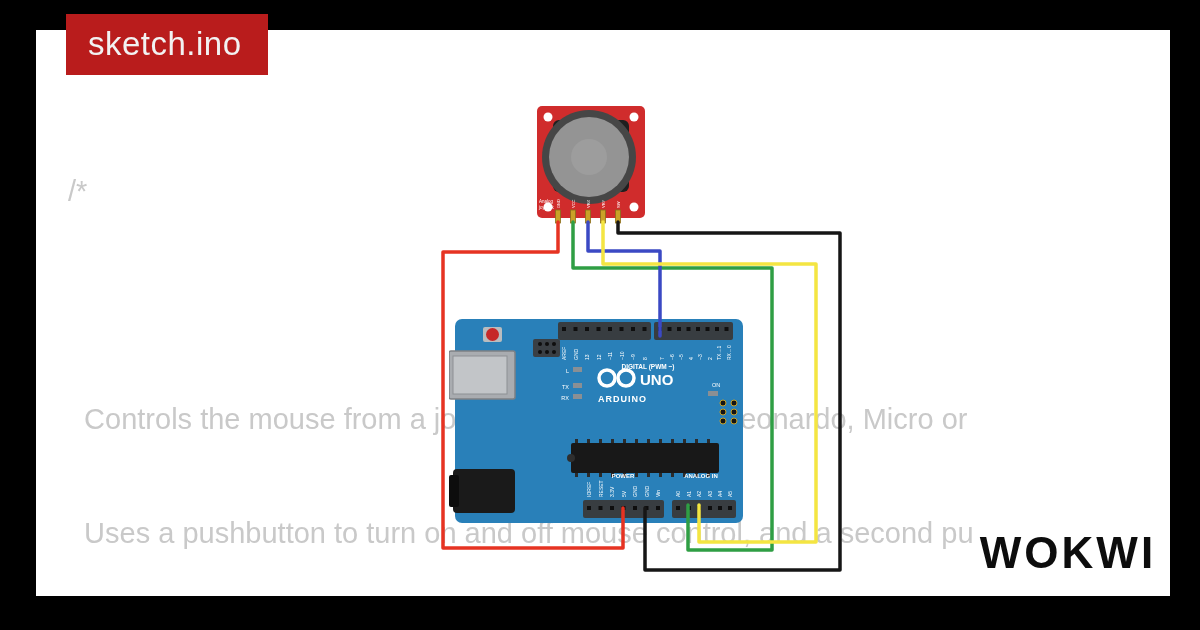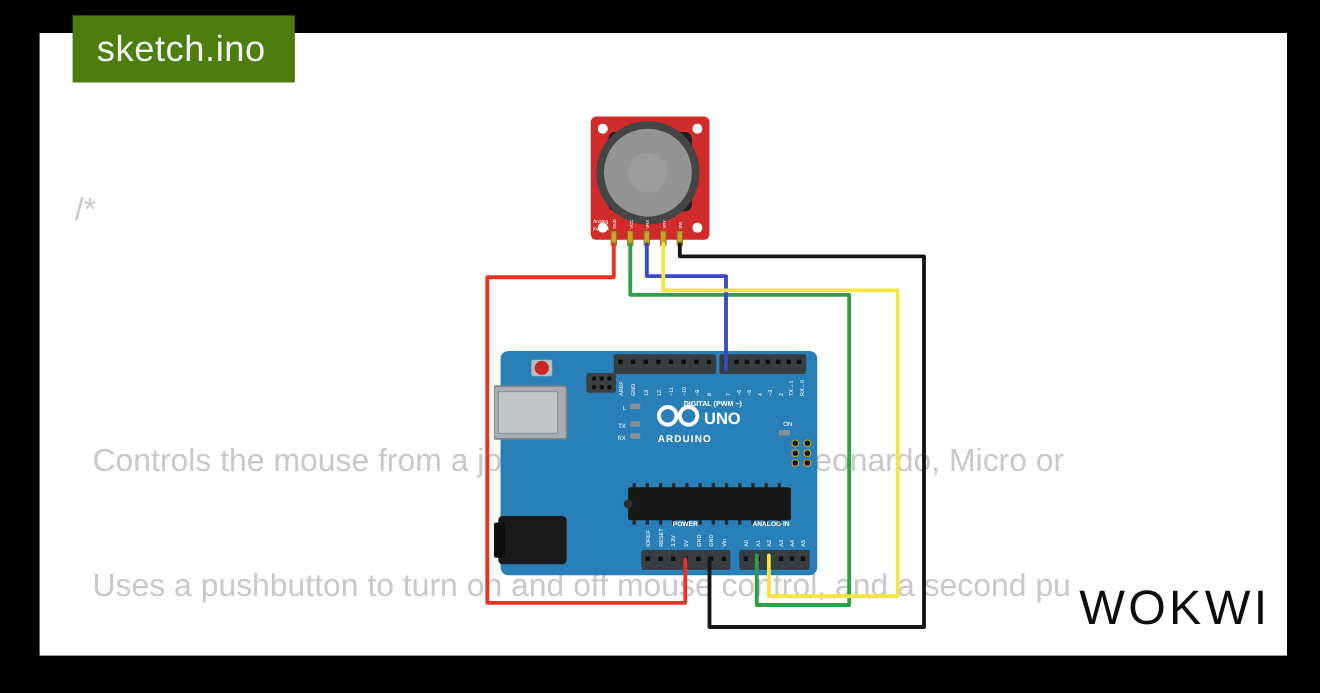--- a/index.html
+++ b/index.html
@@ -6,37 +6,37 @@
   body{
     width:1200px;height:630px;position:relative;overflow:hidden;
     background:#000;font-family:"Liberation Sans",sans-serif;
   }
   .canvas{
     position:absolute;left:36px;top:30px;width:1134px;height:566px;
     background:#fff;
   }
   .file-tab{
     position:absolute;left:66px;top:14px;z-index:30;
-    background:#4d7c0f;color:#f2f2f2;
+    background:#b91c1c;color:#f2f2f2;
     font-size:33px;line-height:1;padding:13px 26px 15px 22px;
     letter-spacing:0.5px;
   }
   .code{
     position:absolute;left:68px;top:101px;z-index:1;
     color:#c9c9c9;font-size:29px;white-space:pre;
   }
   .code-line{height:48px;line-height:48px;}
   .component{position:absolute;z-index:10;}
   #joystick{left:535px;top:100px;width:112px;height:126px;}
   #arduino{left:449px;top:315px;width:300px;height:212px;}
   #wires{position:absolute;left:0;top:0;width:1200px;height:630px;z-index:20;}
   #wires polyline{fill:none;stroke-width:3.5;stroke-linecap:round;stroke-linejoin:round;}
   .wokwi-logo{
     position:absolute;left:968px;top:518px;z-index:5;width:200px;height:70px;
-    color:#0d0d0d;font-size:44px;font-weight:normal;letter-spacing:3px;
+    color:#0d0d0d;font-size:44px;font-weight:bold;letter-spacing:3px;
     line-height:70px;text-align:center;
   }
   svg text{font-family:"Liberation Sans",sans-serif;}
 </style>
 </head>
 <body>
 
 <div class="canvas"></div>
 
 <div class="file-tab">

